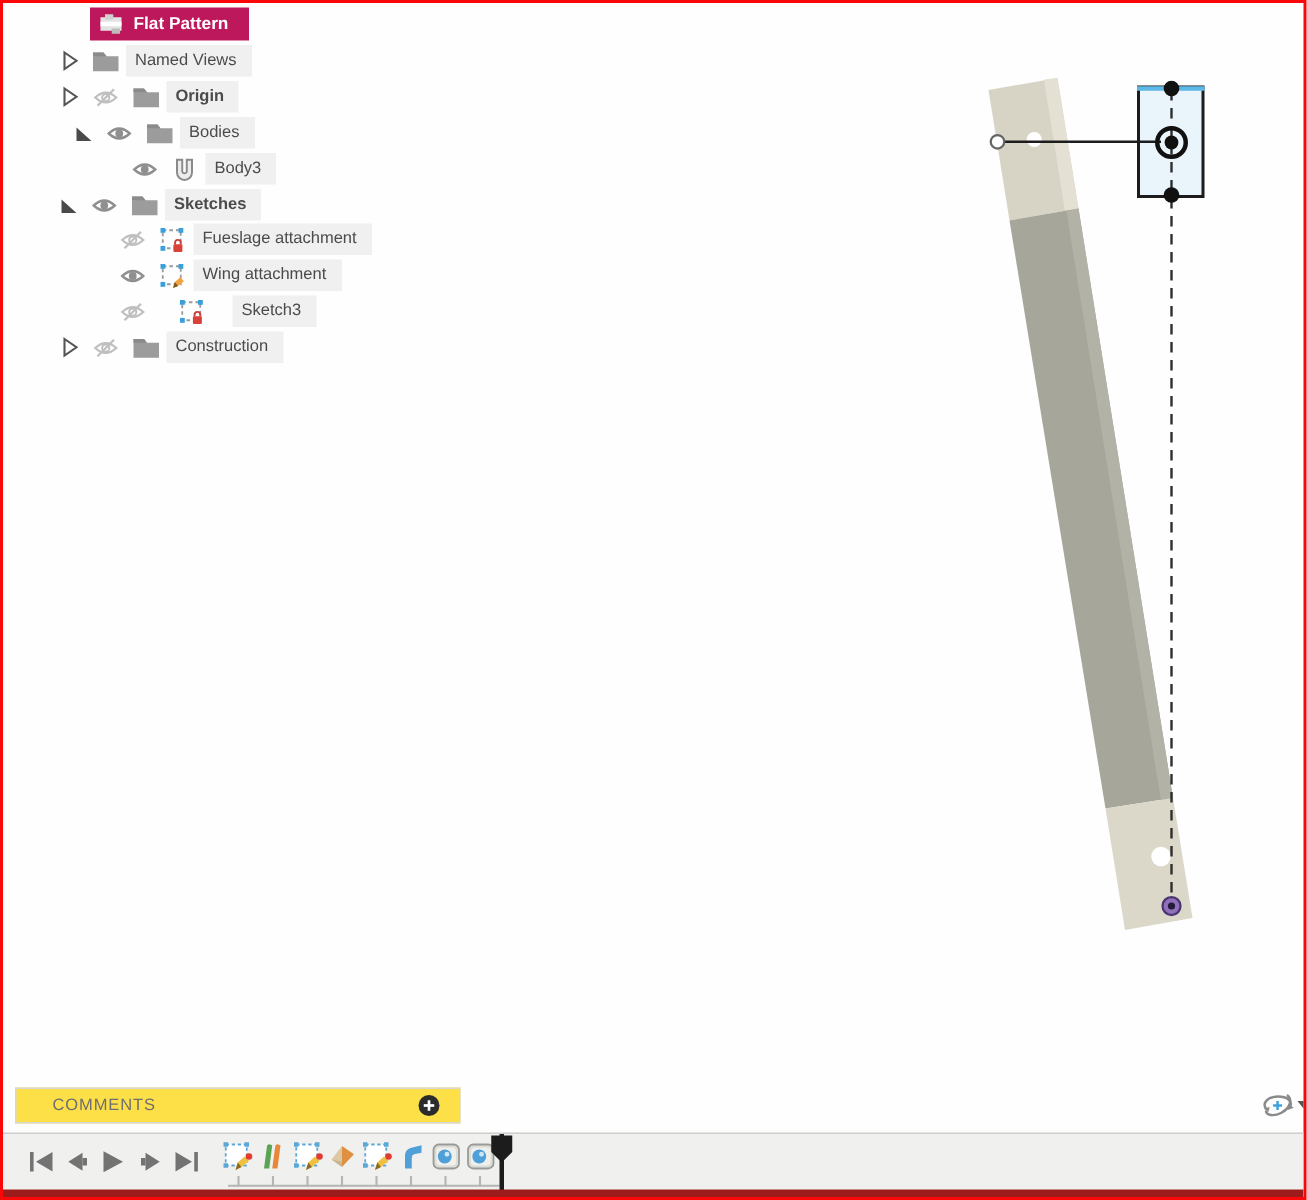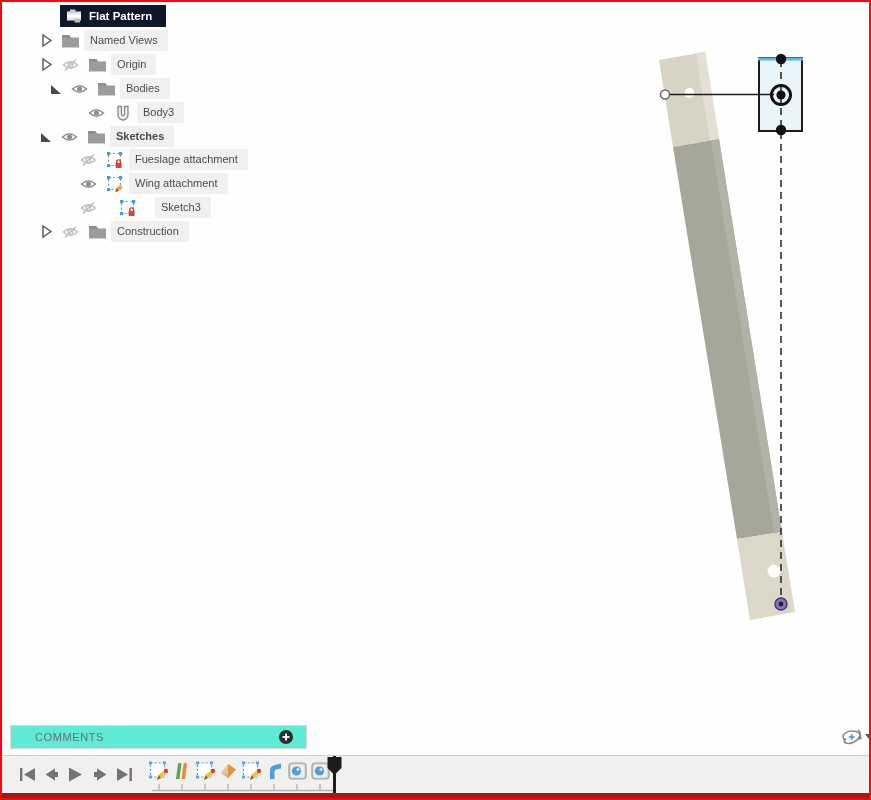--- a/index.html
+++ b/index.html
@@ -8,42 +8,42 @@
     position: relative;
     font-family: "Liberation Sans", sans-serif;
     background: #fefefe;
     border: 2px solid #fb0709;
     overflow: hidden;
   }
 
   
   .doc-header {
     position: absolute; left: 58px; top: 3px; height: 22px;
-    background: #0f172a; display: flex; align-items: center;
+    background: #be185d; display: flex; align-items: center;
     padding: 0 14px 0 6px; gap: 7px;
   }
   .doc-header .t { color: #fff; font-size: 11.5px; font-weight: bold; }
 
   .trow {
     position: absolute; height: 21px;
     display: flex; align-items: center;
   }
   .cell { display: inline-flex; align-items: center; justify-content: center; }
   .arrow  { width: 15px; height: 16px; margin-right: 6px; }
   .eye    { width: 21px; height: 15px; margin-right: 6px; }
   .ticon  { width: 20px; height: 17px; margin-right: 4px; }
   .chip {
     background: #f0f0f0; color: #4b4b4b; font-size: 11px;
     padding: 4px 10px 4px 6px; white-space: nowrap; line-height: 13px;
   }
 
   
   .comments {
     position: absolute; left: 8px; top: 723px; width: 297px; height: 24px;
-    background: #5eead4; border: 1px solid #d7d7d7;
+    background: #fde047; border: 1px solid #d7d7d7;
     display: flex; align-items: center;
   }
   .comments .lbl { color: #6e6e6e; font-size: 11px; letter-spacing: .6px; margin-left: 24px; flex: 1; }
   .comments .plus { margin-right: 12px; width: 16px; height: 16px; }
 
   .orbit-ctl { position: absolute; left: 838px; top: 722px; width: 31px; height: 25px;
     display: flex; align-items: center; }
   .orbit-ctl .caret { width: 0; height: 0; border-left: 4px solid transparent;
     border-right: 4px solid transparent; border-top: 5px solid #555; margin-left: 1px; }
 
@@ -118,21 +118,21 @@
   </span>
   <span class="cell ticon">
     <svg width="19" height="15" viewBox="0 0 19 15">
         <path d="M1 2 h7 l2 2.5 h8 v10 h-17 z" fill="#9c9c9c"></path>
         <path d="M1 2 h7 l2 2.5 h-9 z" fill="#8b8b8b"></path>
       </svg>
   </span>
   <span class="chip">Named Views</span>
 </div>
 
-<div class="trow" style="left:37px; top:52px;">
+<div class="trow" style="left:37px; top:52px;font-weight:bold;">
   <span class="cell arrow">
     <svg width="13" height="15" viewBox="0 0 13 15">
         <polygon points="3,2 11,7.5 3,13" fill="none" stroke="#555" stroke-width="1.4"></polygon>
       </svg>
   </span>
   <span class="cell eye">
     <svg width="19" height="14" viewBox="0 0 19 14">
         <path d="M2.5 7 Q9.5 0.5 16.5 7 Q9.5 13.5 2.5 7 Z" fill="none" stroke="#bfbfbf" stroke-width="1.5"></path>
         <circle cx="9.5" cy="7" r="2.4" fill="none" stroke="#bfbfbf" stroke-width="1.3"></circle>
         <line x1="4" y1="12.5" x2="15" y2="1.5" stroke="#bfbfbf" stroke-width="1.5"></line>

